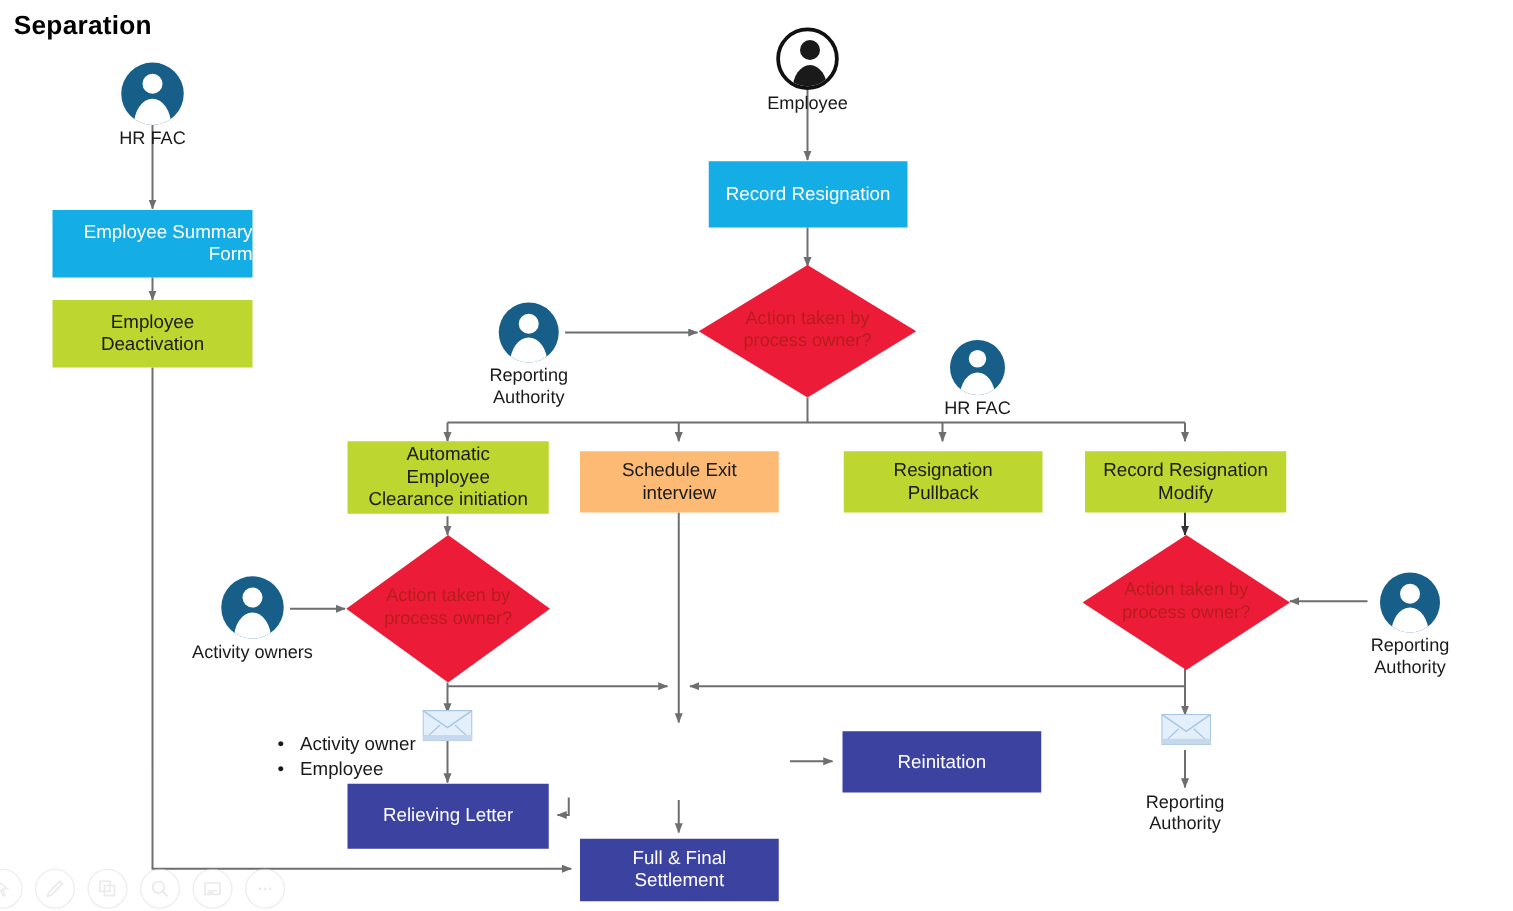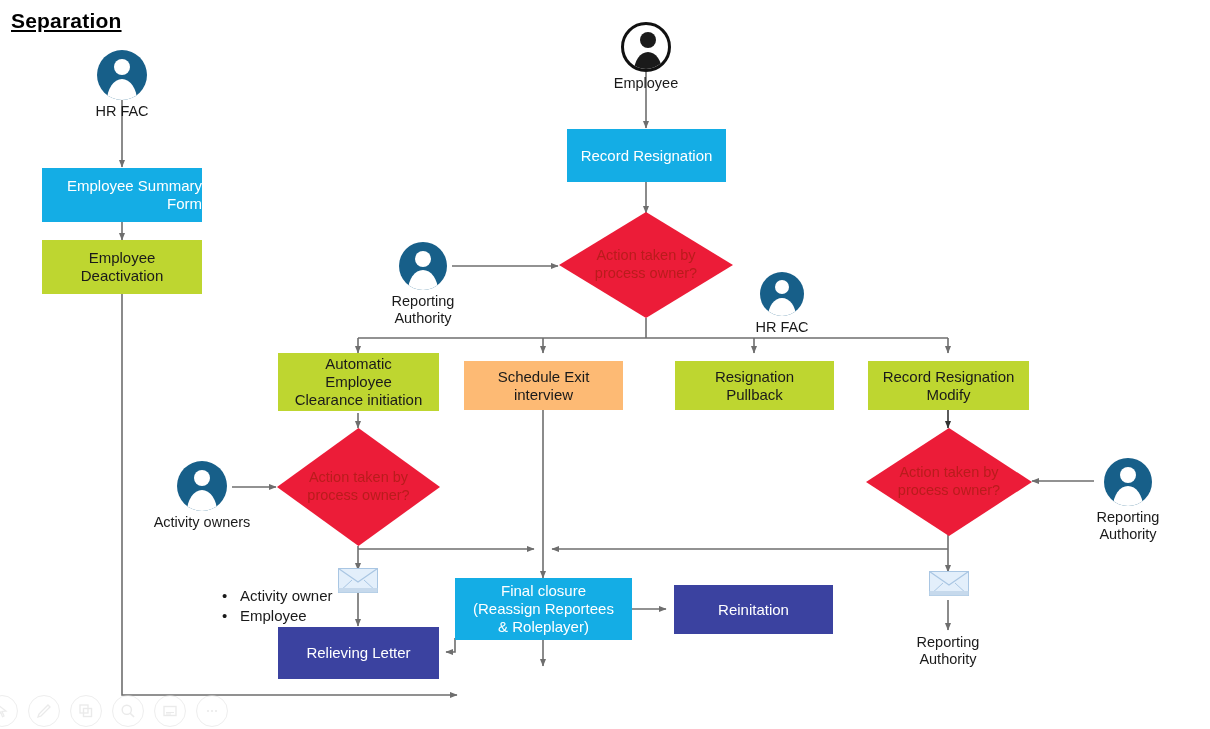--- a/index.html
+++ b/index.html
@@ -10,21 +10,21 @@
     overflow:hidden;
     position:relative;
   }
   #canvas{position:absolute;left:0;top:0;width:1210px;height:729px;}
   svg.edges{position:absolute;left:0;top:0;width:1210px;height:729px;pointer-events:none;}
 
   .node{position:absolute;box-sizing:border-box;display:flex;align-items:center;
         justify-content:center;text-align:center;line-height:1.18;}
   .proc{color:#ffffff;font-size:15px;}
   .proc.green{color:#1a1a1a;}
-  .title{position:absolute;font-weight:bold;font-size:21px;color:#000;letter-spacing:.2px;text-decoration:underline;}
+  .title{position:absolute;font-weight:bold;font-size:21px;color:#000;letter-spacing:.2px;}
 
   
   .diamond{position:absolute;}
   .diamond .shape{position:absolute;left:0;top:0;width:100%;height:100%;}
   .diamond .lbl{position:absolute;left:0;top:0;width:100%;height:100%;
       display:flex;flex-direction:column;align-items:center;justify-content:center;
       color:#b91c1c;font-size:14.5px;line-height:1.22;}
 
   
   .actor{position:absolute;display:flex;flex-direction:column;align-items:center;}
@@ -198,34 +198,33 @@
   <div class="node proc green" style="left:675px;top:361px;width:159px;height:49px;background:#BED630;flex-direction:column;">
     <div>Resignation</div>
     <div>Pullback</div>
   </div>
 
   <div class="node proc green" style="left:868px;top:361px;width:161px;height:49px;background:#BED630;flex-direction:column;">
     <div>Record Resignation</div>
     <div>Modify</div>
   </div>
 
-  <div class="node proc" style="left:455px;top:578px;width:177px;height:62px;background:#14ADE5;flex-direction:column;">
-    <div>Final closure</div>
-    <div>(Reassign Reportees</div>
-    <div>&amp; Roleplayer)</div>
-  </div>
 
   <div class="node proc" style="left:674px;top:585px;width:159px;height:49px;background:#3B42A0;text-align:right;">
     <div>Reinitation</div>
   </div>
 
   <div class="node proc" style="left:278px;top:627px;width:161px;height:52px;background:#3B42A0;">
     <div>Relieving Letter</div>
   </div>
 
+  <div class="node proc" style="left:464px;top:671px;width:159px;height:50px;background:#3B42A0;flex-direction:column;">
+    <div>Full &amp; Final</div>
+    <div>Settlement</div>
+  </div>
 
   <div class="diamond" style="left:559px;top:212px;width:174px;height:106px;">
     <svg class="shape" viewBox="0 0 174 106" preserveAspectRatio="none">
       <polygon points="87,0 174,53 87,106 0,53" fill="#EC1C38"></polygon>
     </svg>
     <div class="lbl">
       <div>Action taken by</div>
       <div>process owner?</div>
     </div>
   </div>

